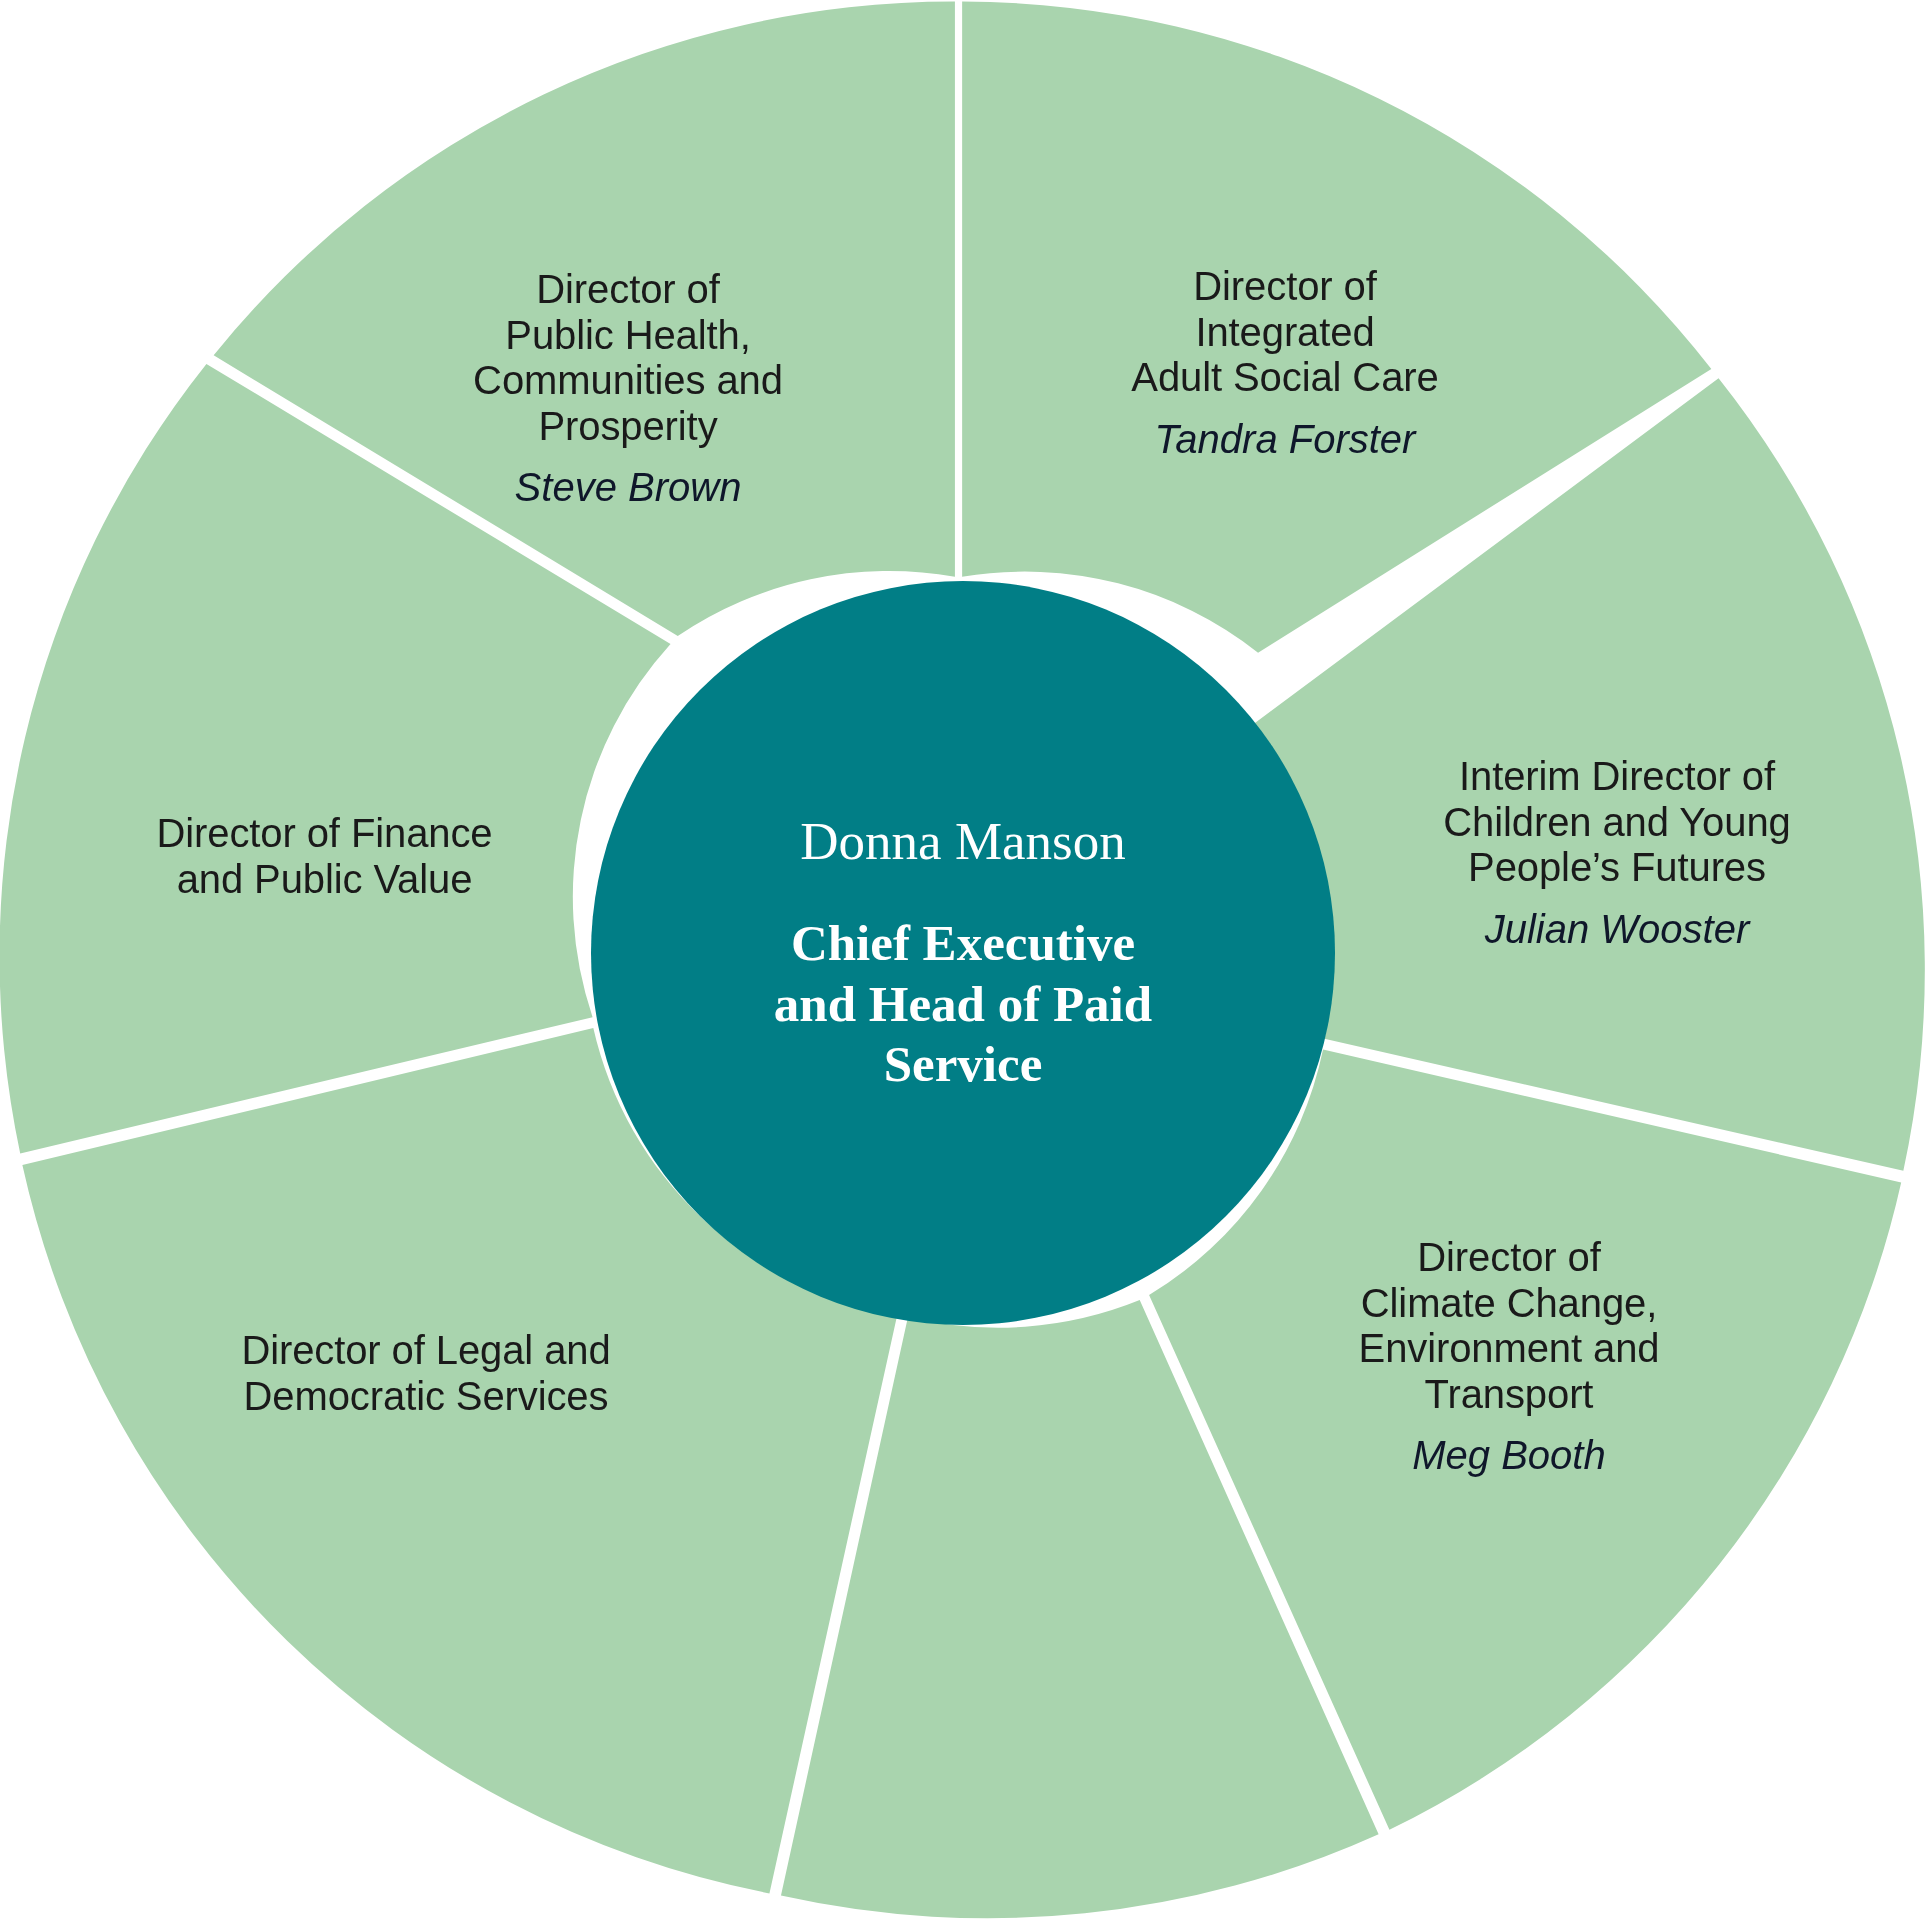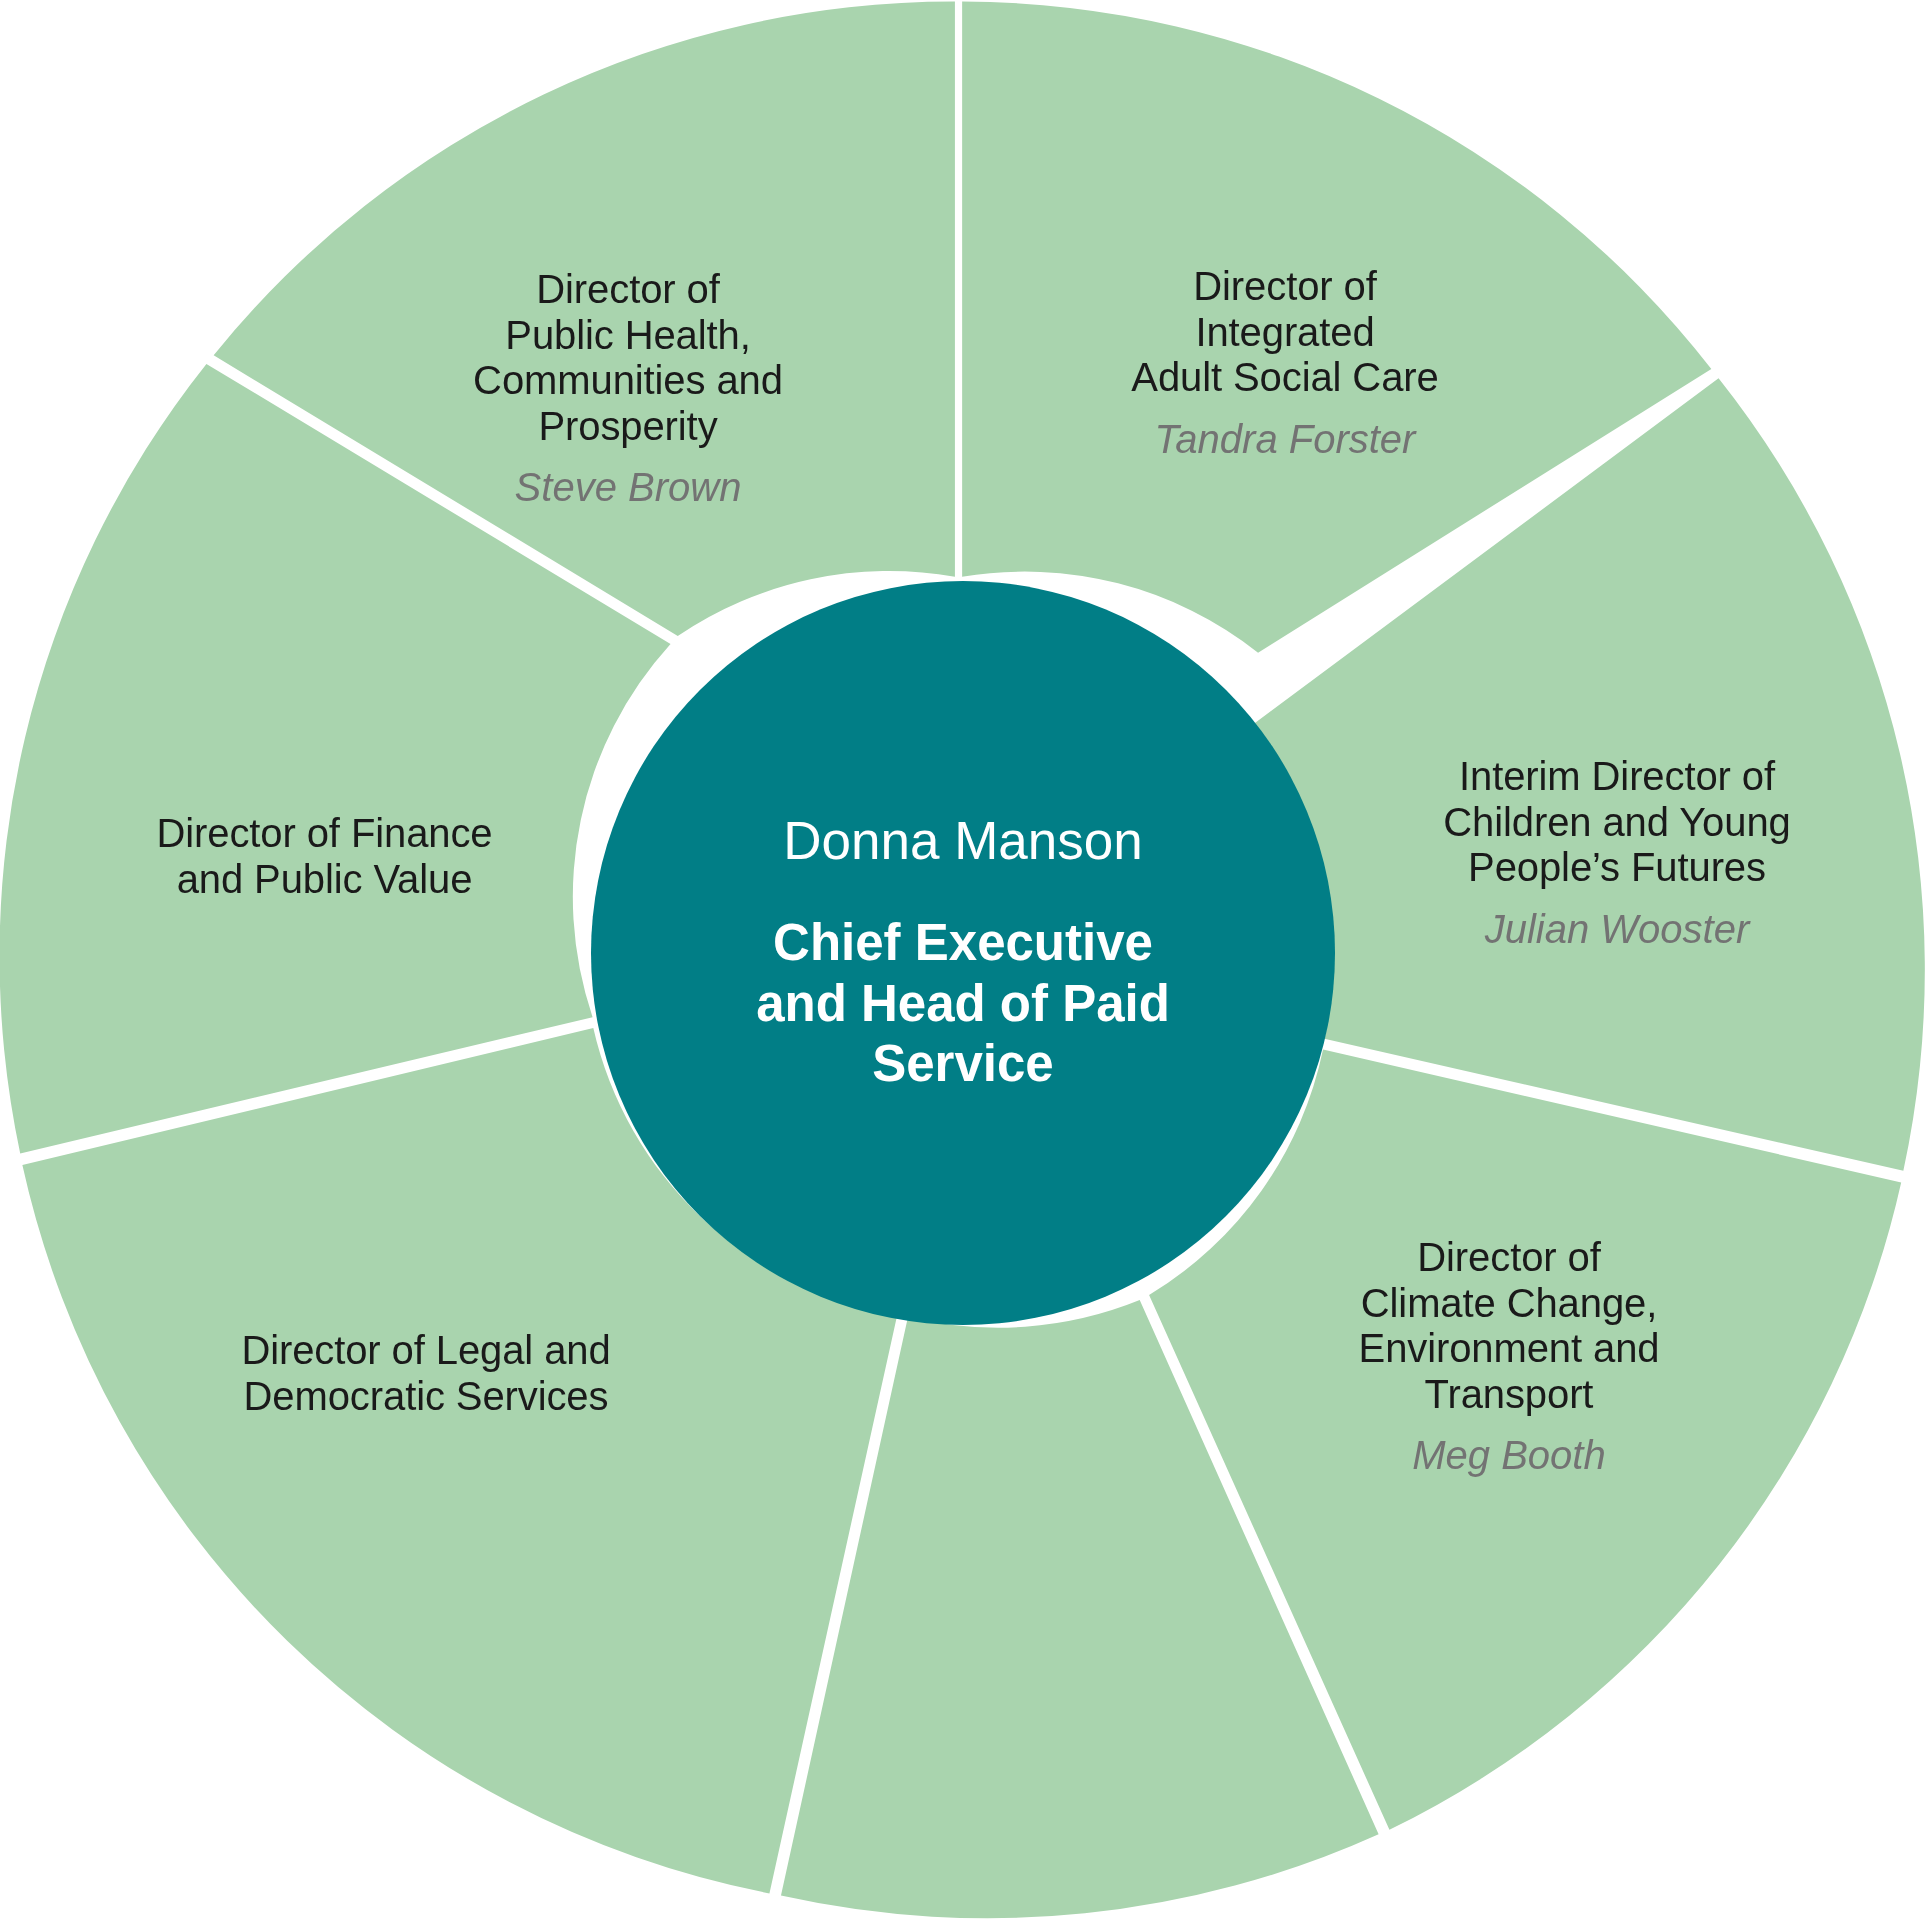--- a/index.html
+++ b/index.html
@@ -34,21 +34,21 @@
     font-weight: normal;
     font-size: 40px;
     letter-spacing: -0.1px;
   }
   .seg-person {
     display: block;
     font-style: italic;
     font-weight: normal;
     font-size: 40px;
     margin-top: 16px;
-    color: #737373;
+    color: #0f172a;
   }
   
   #lbl-public-health   { left: 404px;  top: 267px;  width: 448px; }
   #lbl-adult-social    { left: 1061px; top: 264px;  width: 448px; }
   #lbl-children        { left: 1386px; top: 754px; width: 462px; }
   #lbl-climate         { left: 1271px; top: 1235px; width: 476px; }
   #lbl-digital         { left: 693px;  top: 1523px; width: 505px; }
   #lbl-legal           { left: 166px;  top: 1328px; width: 520px; }
   #lbl-finance         { left: 79px;  top: 776px; width: 491px; margin-top: 35px; }
 
@@ -61,20 +61,21 @@
     height: 744px;
     border-radius: 50%;
     background: #017E86;
     display: flex;
     flex-direction: column;
     align-items: center;
     justify-content: center;
     text-align: center;
     color: #ffffff;
     padding: 0 87px;
+    font-family: Liberation Serif, serif;
   }
   #centre-name {
     font-size: 53px;
     font-weight: normal;
     line-height: 1.1;
     margin-bottom: 43px;
   }
   #centre-role {
     font-size: 51px;
     font-weight: bold;

